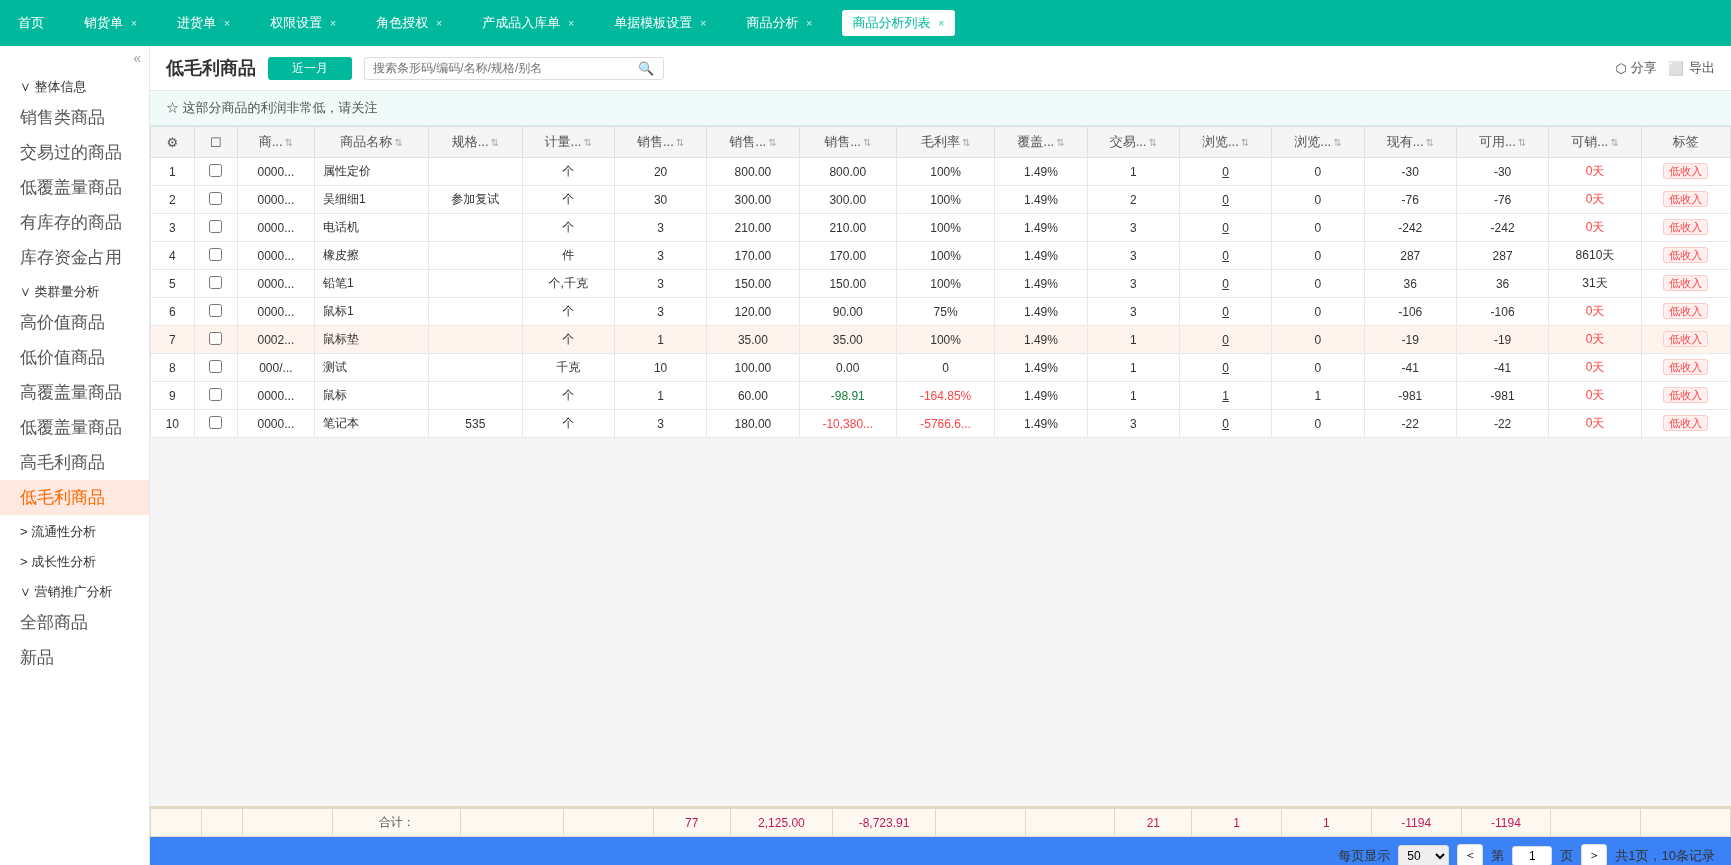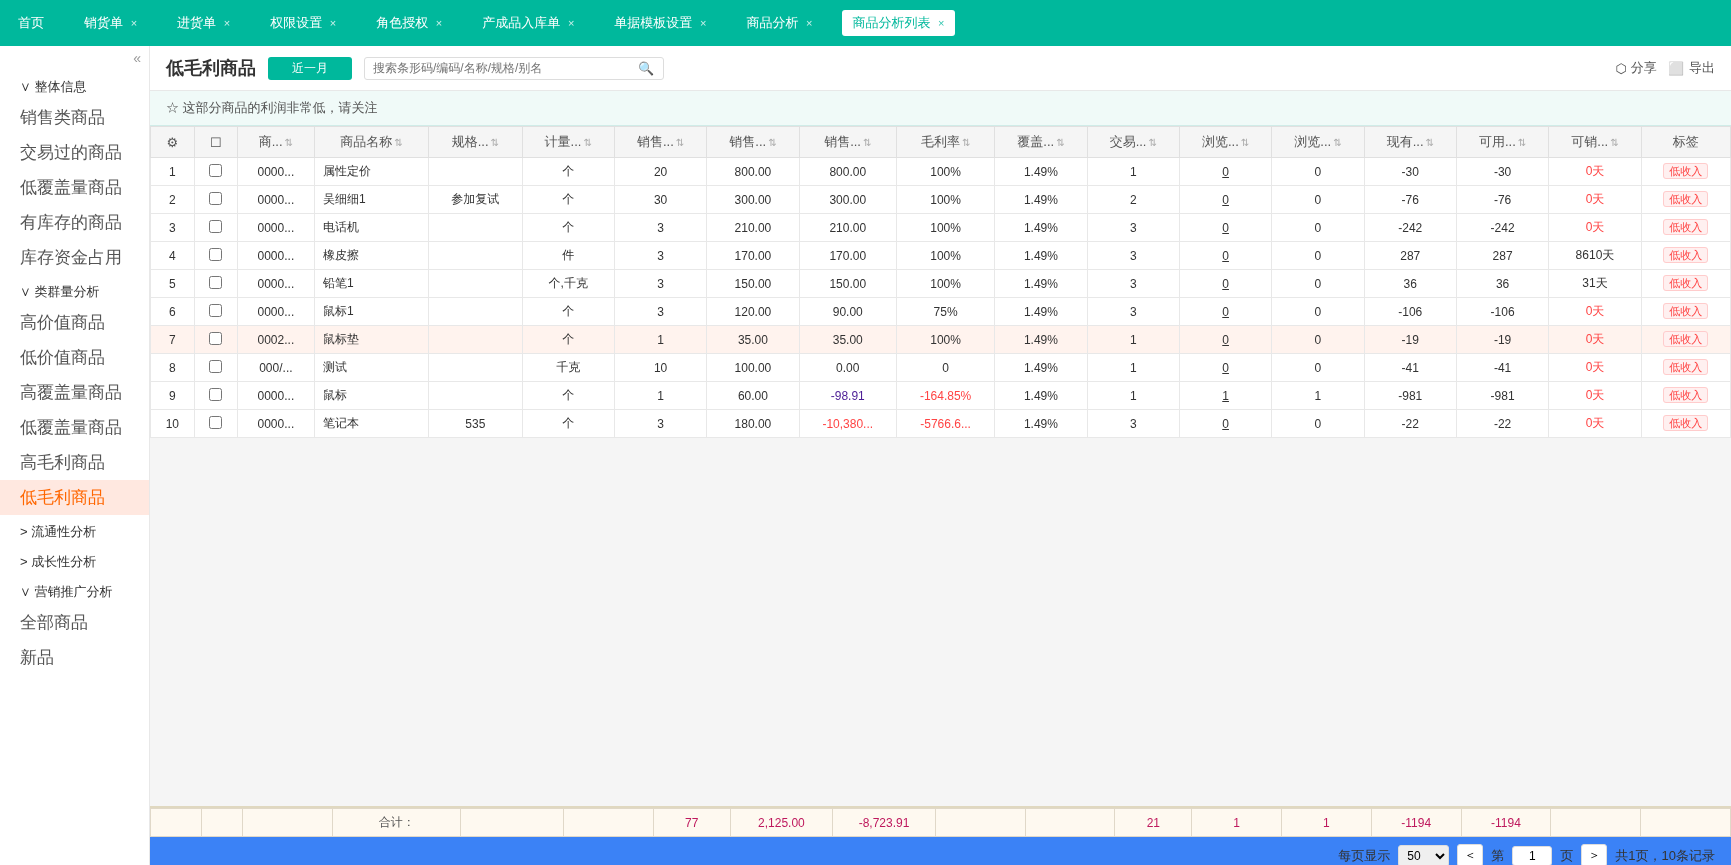--- a/index.html
+++ b/index.html
@@ -548,21 +548,21 @@
     </tr>
             <tr>
       <td>9</td>
       <td><input type="checkbox" style=""></td>
       <td>0000...</td>
       <td style="text-align:left;">鼠标</td>
       <td></td>
       <td>个</td>
       <td>1</td>
       <td>60.00</td>
-      <td style="color:#4c1d95">-98.91</td>
+      <td style="color:#15803d">-98.91</td>
       <td style="color:#ff4444">-164.85%</td>
       <td>1.49%</td>
       <td>1</td>
       <td class="text-link" style="text-decoration:underline;">1</td>
       <td>1</td>
       <td>-981</td>
       <td>-981</td>
       <td style="color:#ff4444">0天</td>
       <td><span class="tag-low-income">低收入</span></td>
     </tr>

